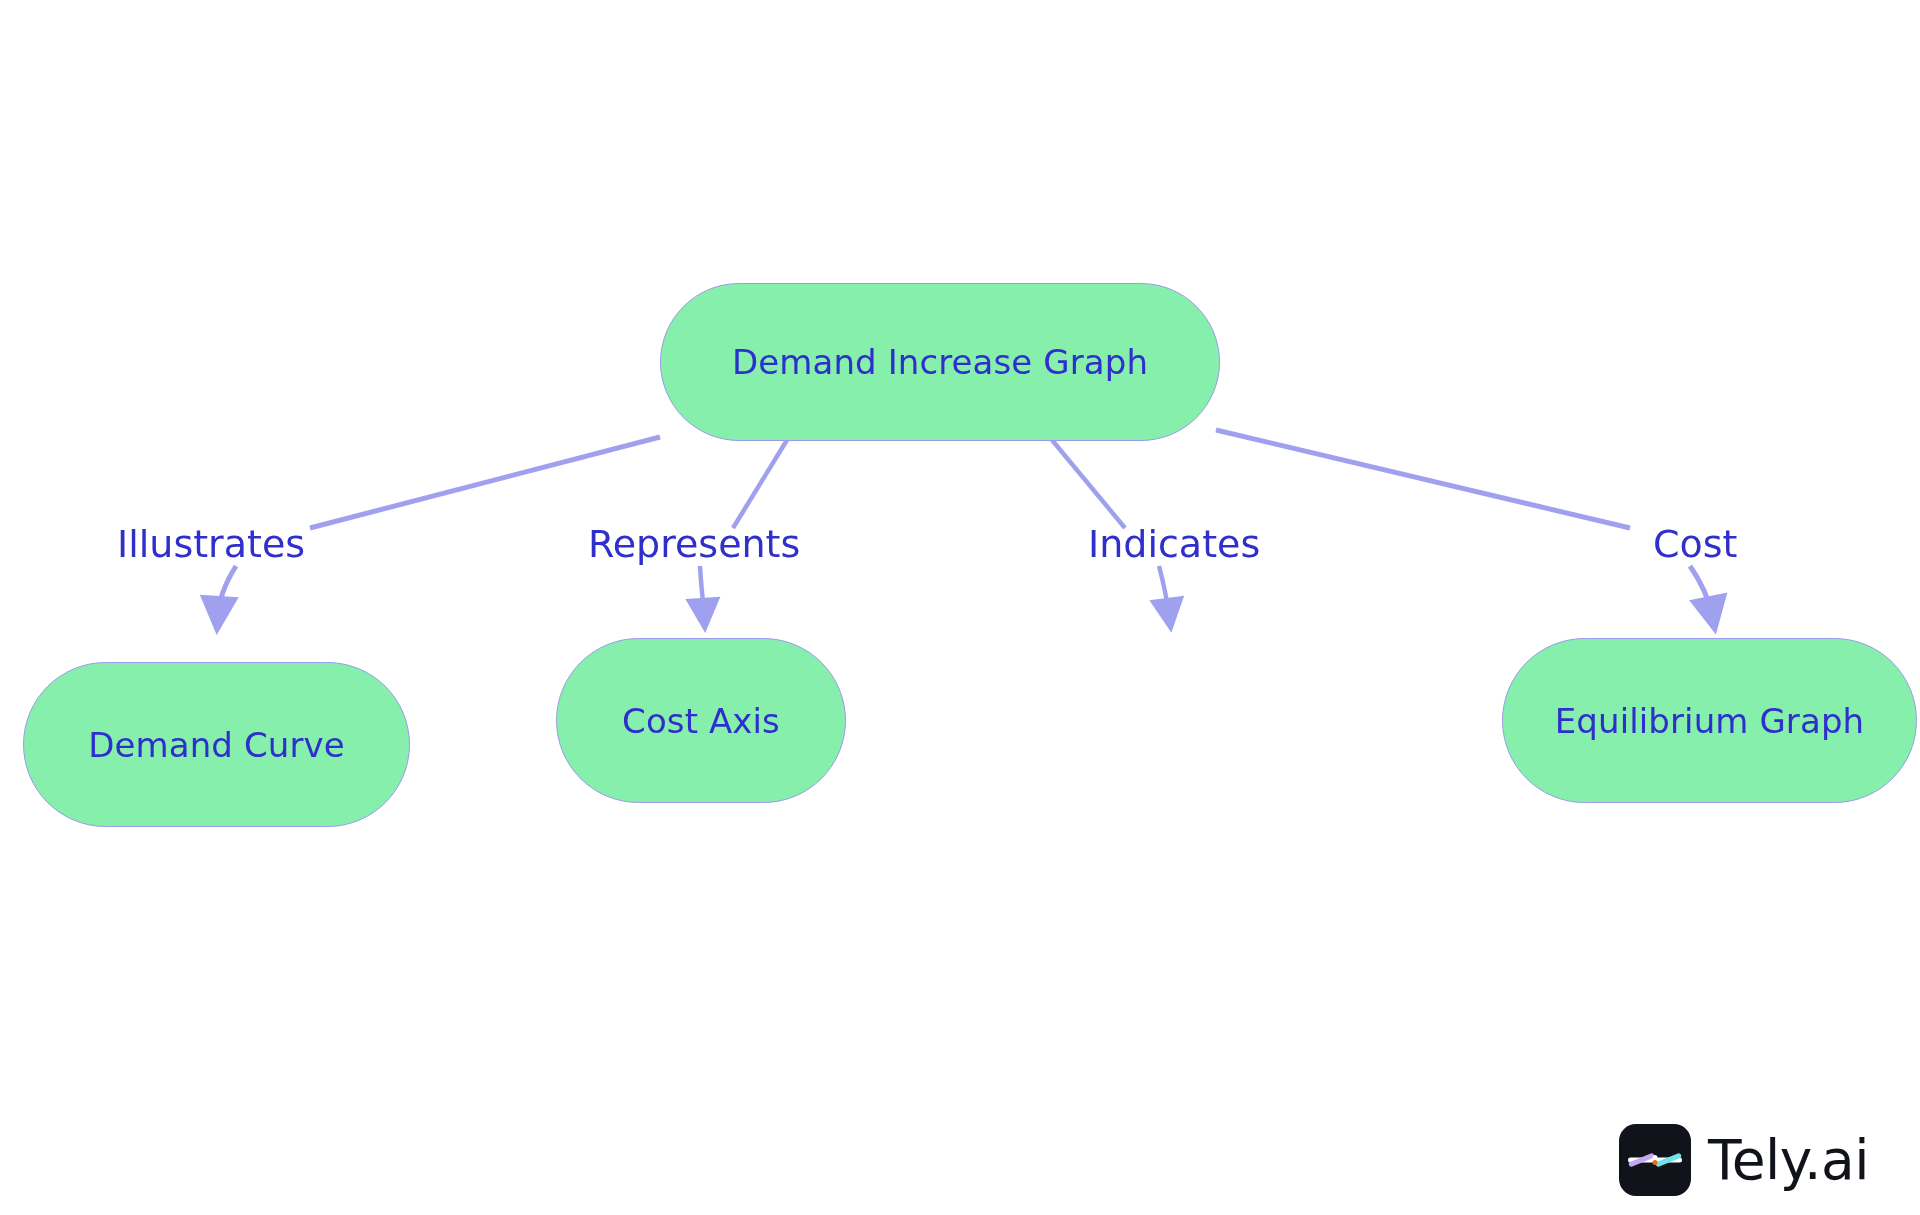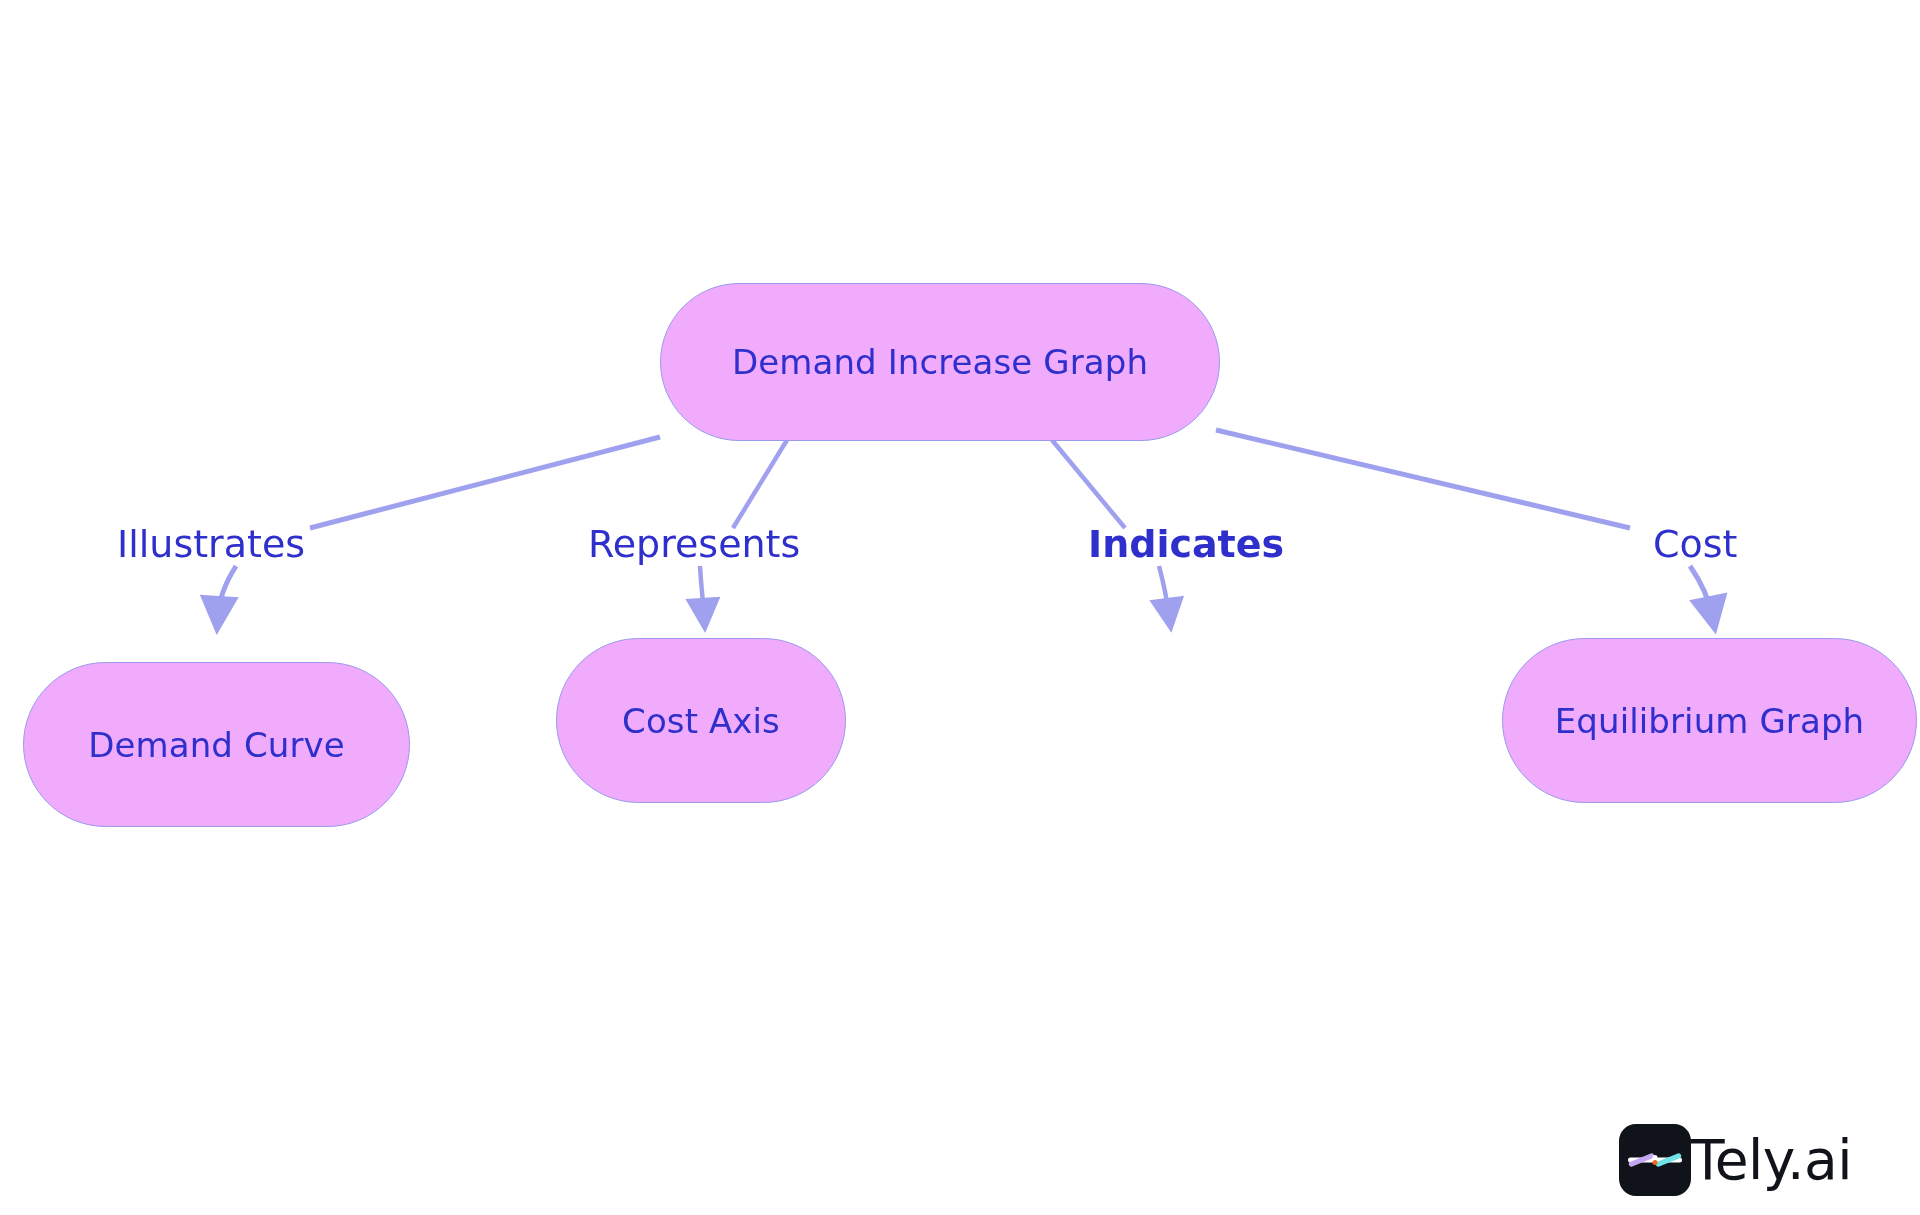--- a/index.html
+++ b/index.html
@@ -31,21 +31,21 @@
     height: 1215px;
     pointer-events: none;
   }
 
   .node {
     position: absolute;
     box-sizing: border-box;
     display: flex;
     align-items: center;
     justify-content: center;
-    background: #f0abfc;
+    background: #86efac;
     border: 1.6px solid #9a9bec;
     border-radius: 999px;
     color: #2f2fcc;
     font-size: 34px;
     font-weight: 400;
     letter-spacing: 0.1px;
     white-space: nowrap;
   }
 
   .node-label {
@@ -63,20 +63,21 @@
     background: transparent;
   }
 
   
   .logo {
     position: absolute;
     left: 1619px;
     top: 1124px;
     display: flex;
     align-items: center;
+    gap: 17px;
   }
   .logo-mark {
     position: relative;
     width: 72px;
     height: 72px;
     background: #10131a;
     border-radius: 17px;
     overflow: hidden;
     flex: none;
   }
@@ -168,21 +169,21 @@
 
 
   <div class="node" style="left:1502px; top:638px; width:415px; height:165px;">
     <span class="node-label">Equilibrium Graph</span>
   </div>
 
   <div class="edge-label" style="left:117px; top:525px;">Illustrates</div>
 
   <div class="edge-label" style="left:588px; top:525px;">Represents</div>
 
-  <div class="edge-label" style="left:1088px; top:525px;font-weight:bold;">Indicates</div>
+  <div class="edge-label" style="left:1088px; top:525px;">Indicates</div>
 
   <div class="edge-label" style="left:1653px; top:525px;">Cost</div>
 
   <div class="logo">
     <div class="logo-mark">
       <span class="lm-h-left"></span>
       <span class="lm-h-right"></span>
       <span class="lm-d-lt"></span>
       <span class="lm-d-rb"></span>
       <span class="lm-vert-top"></span>

